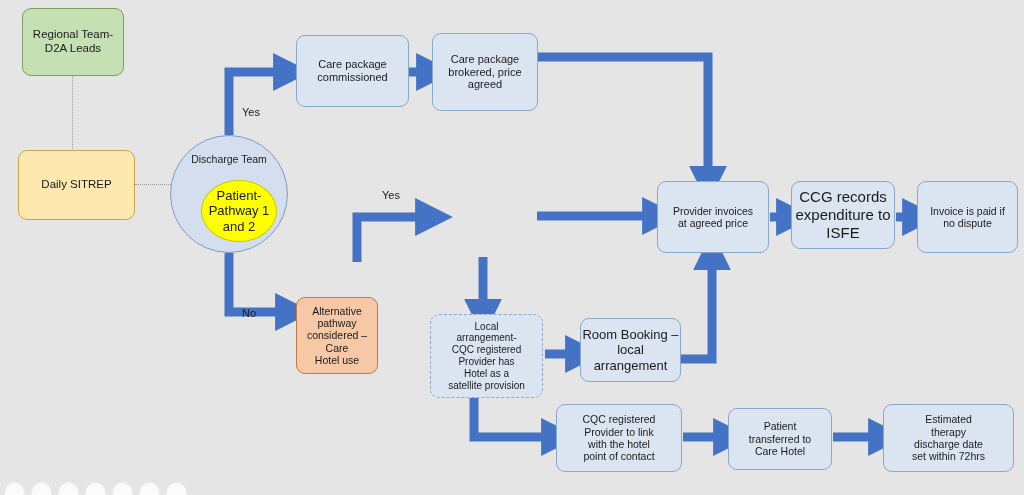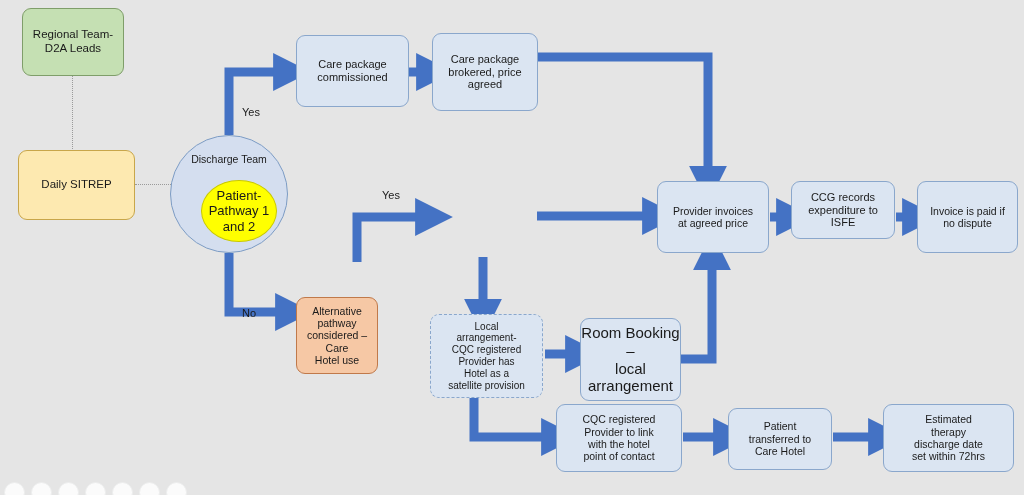--- a/index.html
+++ b/index.html
@@ -175,42 +175,42 @@
 considered –Care
 Hotel use</div>
 
   <div class="node rect n-blue-dashed" style="left:430px; top:314px; width:113px; height:84px; font-size:10px;">Local
 arrangement-
 CQC registered
 Provider has
 Hotel as a
 satellite provision</div>
 
-  <div class="node rect n-blue" style="left:580px; top:318px; width:101px; height:83px; font-size:15px;">Room Booking –
+  <div class="node rect n-blue" style="left:580px; top:318px; width:101px; height:64px; font-size:13px;">Room Booking –
 local
 arrangement</div>
 
   <div class="node rect n-blue" style="left:556px; top:404px; width:126px; height:68px; font-size:10.5px;">CQC registered
 Provider to link
 with the hotel
 point of contact</div>
 
   <div class="node rect n-blue" style="left:728px; top:408px; width:104px; height:62px; font-size:10.5px;">Patient
 transferred to
 Care Hotel</div>
 
   <div class="node rect n-blue" style="left:883px; top:404px; width:131px; height:68px; font-size:10.5px;">Estimated
 therapy
 discharge date
 set within 72hrs</div>
 
   <div class="node rect n-blue" style="left:657px; top:181px; width:112px; height:72px; font-size:10.5px;">Provider invoices
 at agreed price</div>
 
-  <div class="node rect n-blue" style="left:791px; top:181px; width:104px; height:58px; font-size:11px;">CCG records
+  <div class="node rect n-blue" style="left:791px; top:181px; width:104px; height:68px; font-size:15px;">CCG records
 expenditure to
 ISFE</div>
 
   <div class="node rect n-blue" style="left:917px; top:181px; width:101px; height:72px; font-size:10.5px;">Invoice is paid if
 no dispute</div>
 
   <span class="edge-label" style="left:242px; top:106px;">Yes</span>
 
   <span class="edge-label" style="left:242px; top:307px;">No</span>
 

